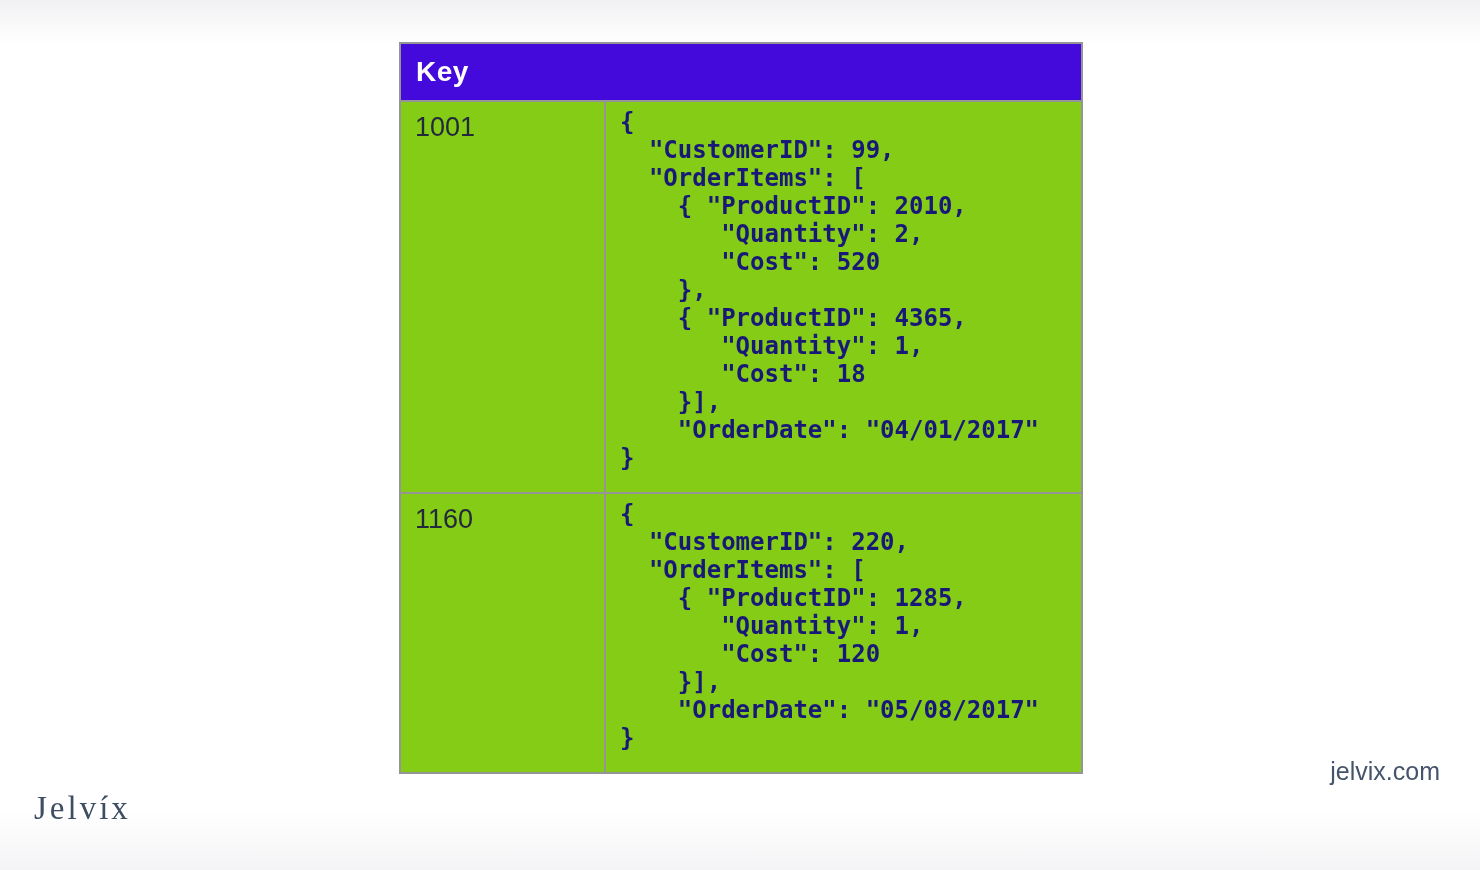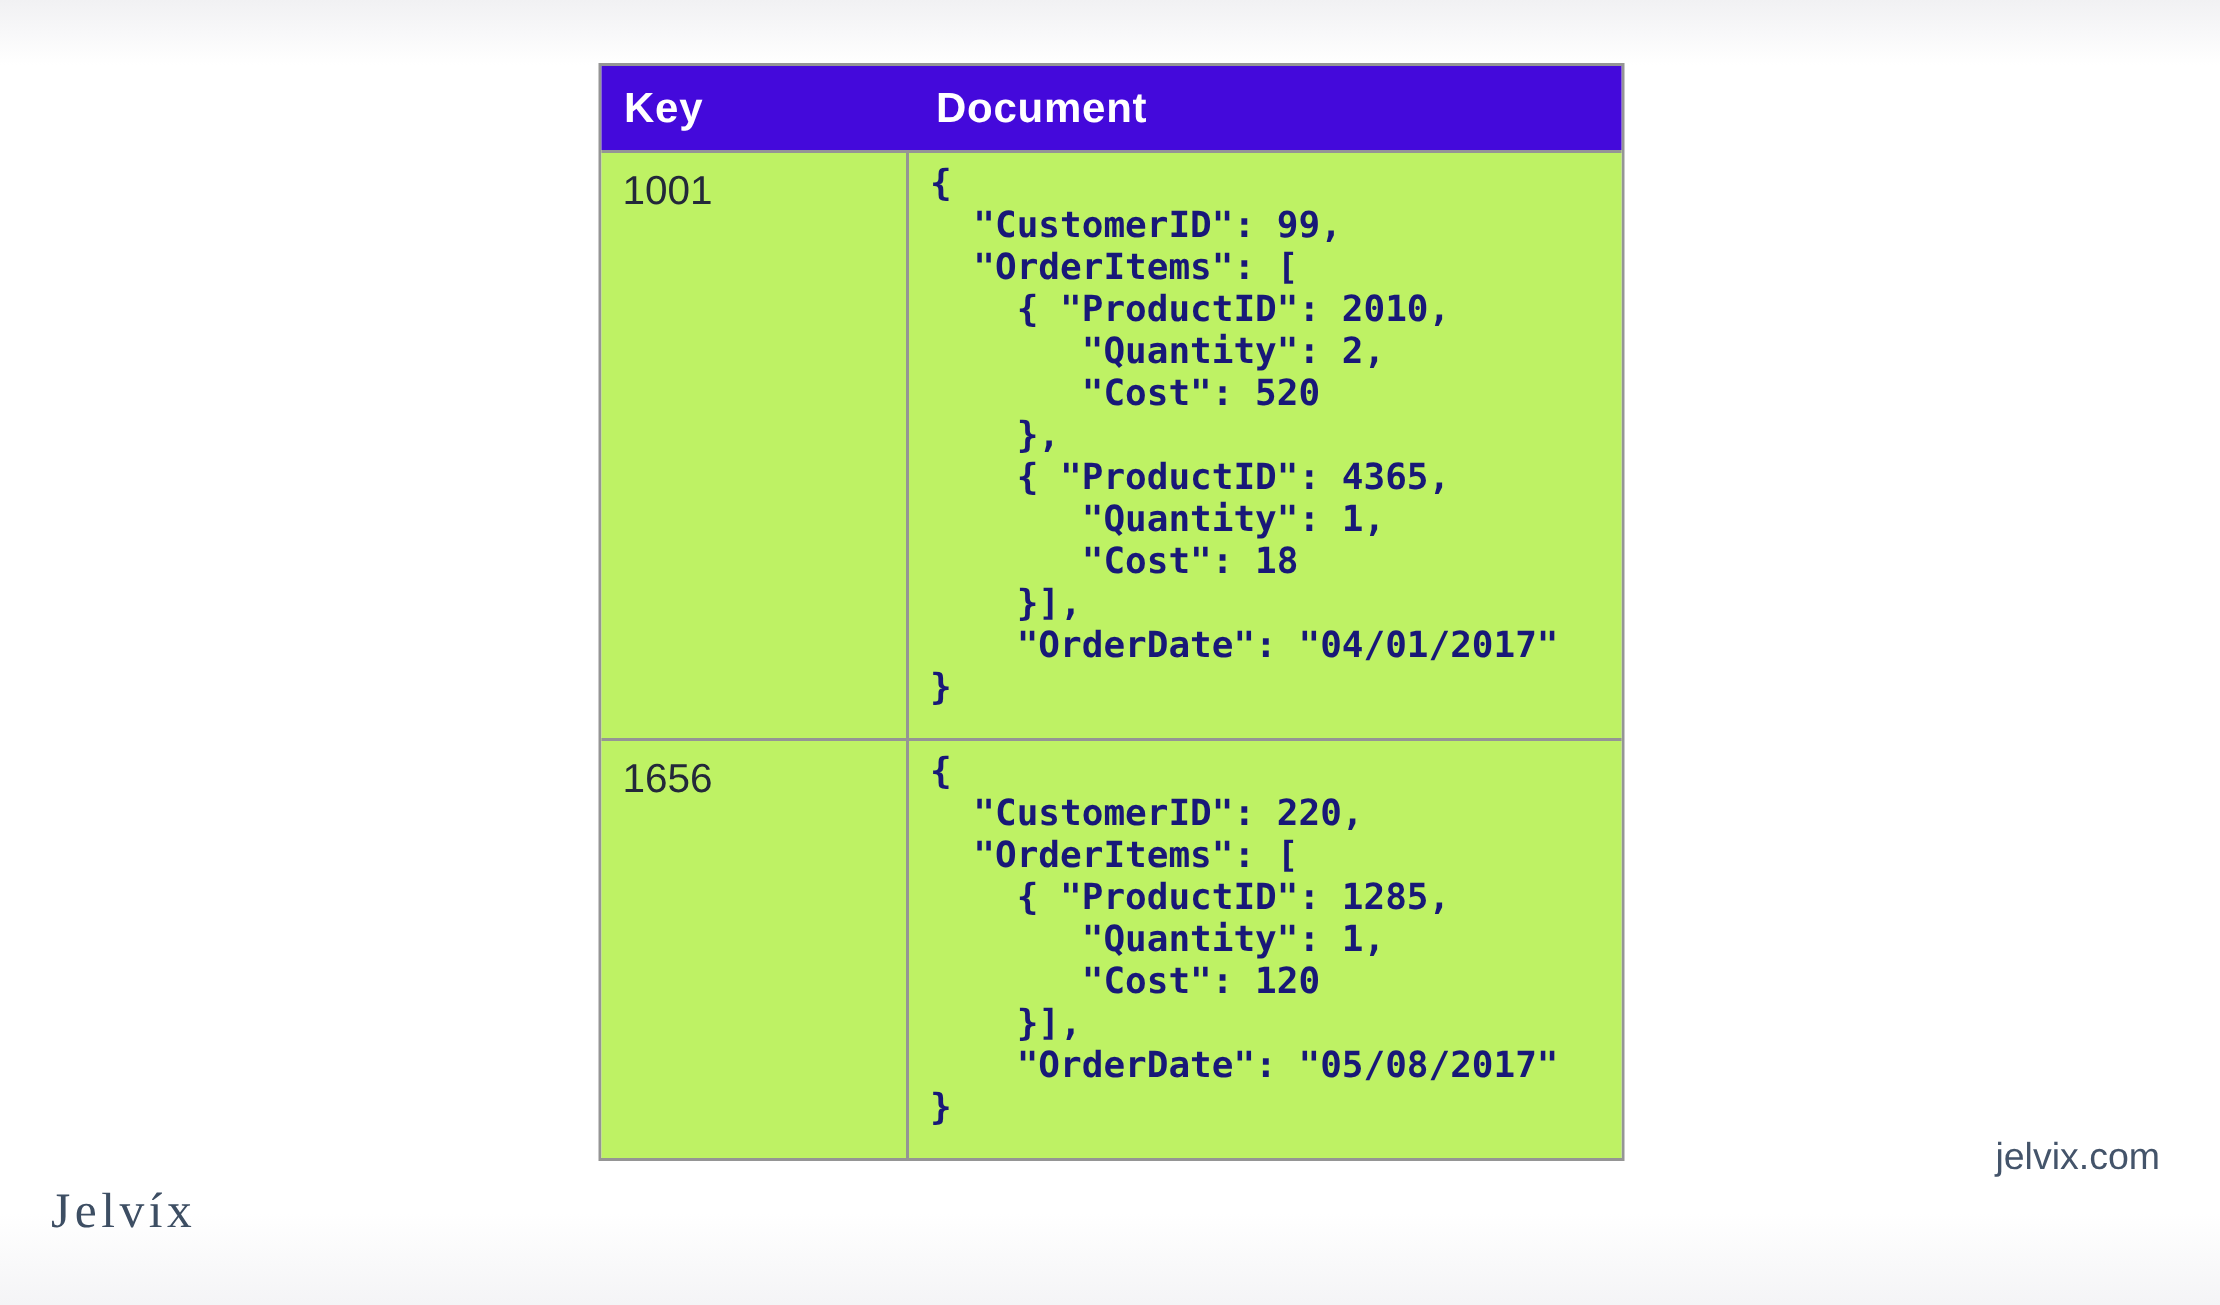--- a/index.html
+++ b/index.html
@@ -38,21 +38,21 @@
     font-weight: bold;
     font-size: 28px;
     letter-spacing: 0.5px;
   }
   .th.key-col   { width: 205px; padding-left: 15px; box-sizing: border-box; }
   .th.doc-col   { flex: 1; padding-left: 18px; }
 
   .tr {
     display: flex;
     border-top: 2px solid #959595;
-    background: #bef264;
+    background: #84cc16;
   }
   .td.key-cell {
     width: 205px;
     box-sizing: border-box;
     border-right: 2px solid #959595;
     padding: 10px 0 0 14px;
     font-size: 27px;
     color: #23283a;
   }
   .td.doc-cell {
@@ -99,21 +99,20 @@
   }
 </style>
 </head>
 <body>
 
 <div class="canvas">
 
   <div class="kv-table">
     <div class="thead">
       <div class="th key-col">Key</div>
-      <div class="th doc-col">Document</div>
     </div>
     <div id="tbody">
   <div class="tr">
     <div class="td key-cell">1001</div>
     <div class="td doc-cell">
       <pre class="code">{
   "CustomerID": 99,
   "OrderItems": [
     { "ProductID": 2010,
        "Quantity": 2,
@@ -122,21 +121,21 @@
     { "ProductID": 4365,
        "Quantity": 1,
        "Cost": 18
     }],
     "OrderDate": "04/01/2017"
 }</pre>
     </div>
   </div>
 
   <div class="tr">
-    <div class="td key-cell">1656</div>
+    <div class="td key-cell">1160</div>
     <div class="td doc-cell">
       <pre class="code">{
   "CustomerID": 220,
   "OrderItems": [
     { "ProductID": 1285,
        "Quantity": 1,
        "Cost": 120
     }],
     "OrderDate": "05/08/2017"
 }</pre>

